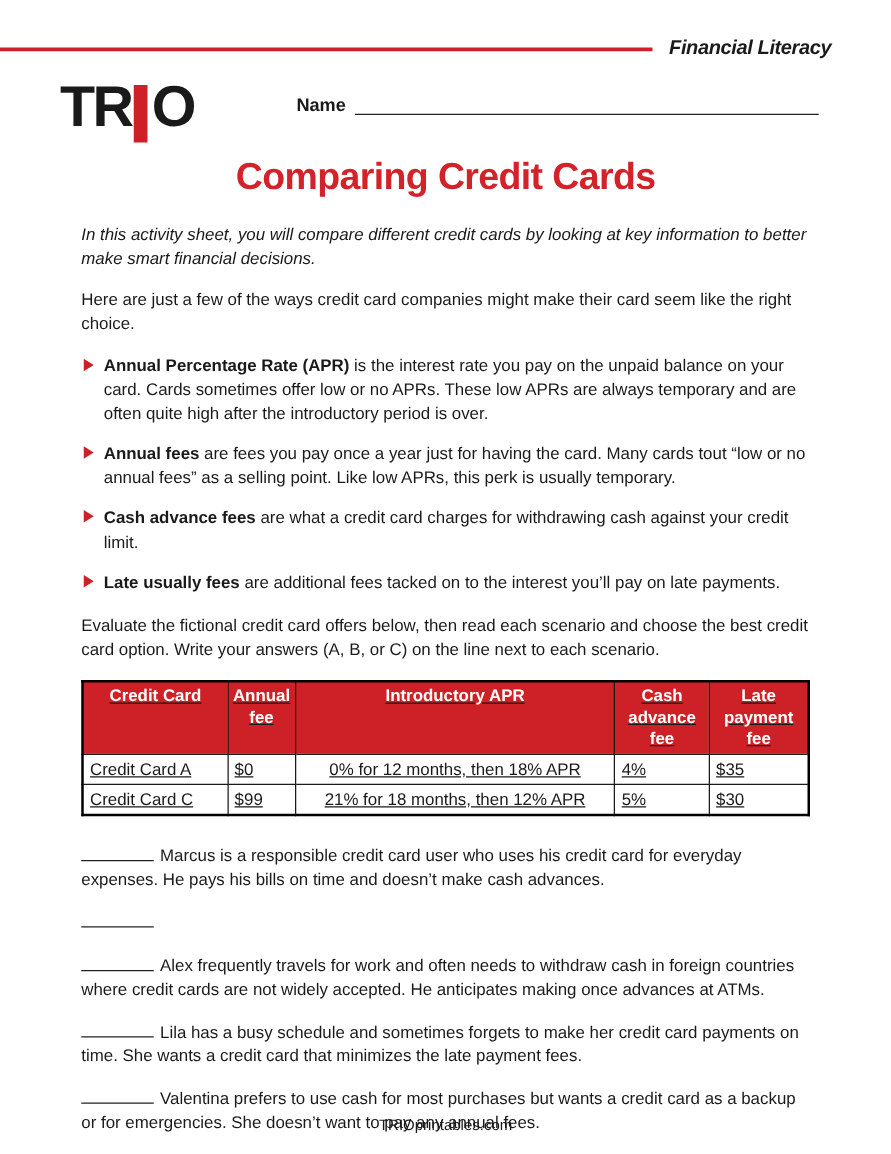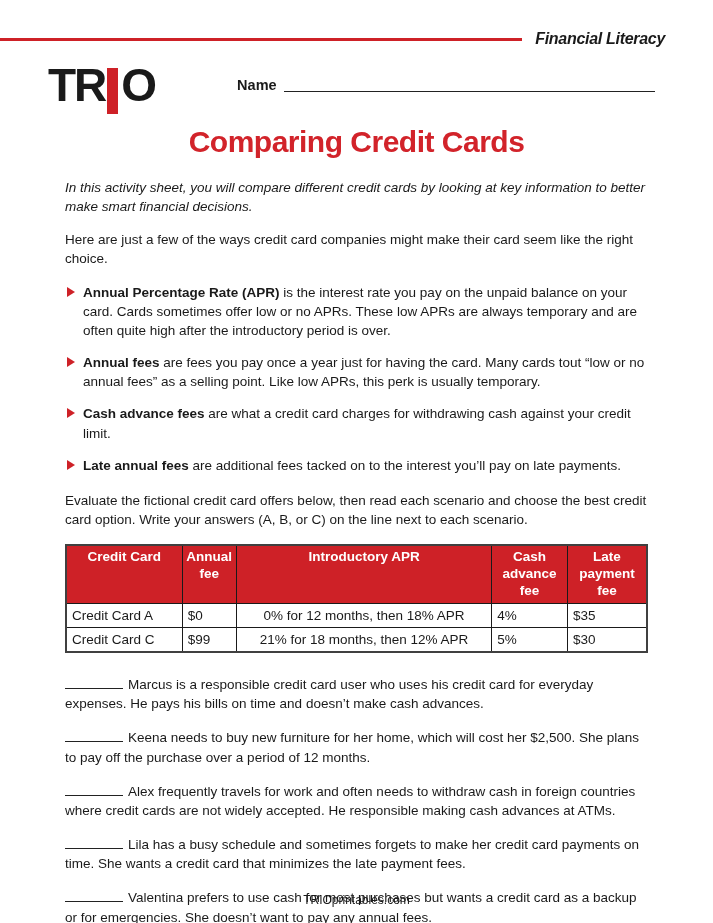--- a/index.html
+++ b/index.html
@@ -32,21 +32,21 @@
   .content{margin:0 65px;font-size:13.5px;line-height:1.42;}
   .intro{font-style:italic;margin-top:19px;margin-bottom:14px;}
   .lead{margin-bottom:14px;}
   .bullets{list-style:none;margin-bottom:16px;}
   .bullet{display:flex;margin-bottom:13px;}
   .tri{flex:0 0 auto;width:0;height:0;border-left:8px solid var(--brand-red,#CE2127);border-top:5px solid transparent;border-bottom:5px solid transparent;margin:4px 8px 0 2px;}
   .bullet-text{flex:1;}
   .evaluate{margin-bottom:15px;}
 
   
-  table{width:100%;border-collapse:collapse;border:2px solid #404040;margin-bottom:22px;}
+  table{width:100%;border-collapse:collapse;border:2px solid #000000;margin-bottom:22px;text-decoration:underline;}
   th,td{border:1.5px solid #1a1a1a;font-size:13.5px;}
   th{background:var(--brand-red,#CE2127);color:#fff;font-weight:bold;text-align:center;vertical-align:top;padding:3px 2px 28px 2px;line-height:1.25;}
   th.short{padding-bottom:3px;}
   td{padding:2px 5px;height:21px;}
   td.center{text-align:center;}
 
   
   .scenario{margin-bottom:15px;}
   .blank{display:inline-block;width:58px;border-bottom:1.4px solid #222;height:13px;margin-right:5px;}
 
@@ -91,21 +91,21 @@
       <li class="bullet">
         <span class="tri"></span>
         <span class="bullet-text"><b>Annual fees</b><span> are fees you pay once a year just for having the card. Many cards tout “low or no annual fees” as a selling point. Like low APRs, this perk is usually temporary.</span></span>
       </li>
       <li class="bullet">
         <span class="tri"></span>
         <span class="bullet-text"><b>Cash advance fees</b><span> are what a credit card charges for withdrawing cash against your credit limit.</span></span>
       </li>
       <li class="bullet">
         <span class="tri"></span>
-        <span class="bullet-text"><b>Late annual fees</b><span> are additional fees tacked on to the interest you’ll pay on late payments.</span></span>
+        <span class="bullet-text"><b>Late usually fees</b><span> are additional fees tacked on to the interest you’ll pay on late payments.</span></span>
       </li>
     </ul>
 
     <p class="evaluate">Evaluate the fictional credit card offers below, then read each scenario and choose the best credit card option. Write your answers (A, B, or C) on the line next to each scenario.</p>
 
     <table>
       <colgroup>
         <col style="width:20%">
           <col style="width:9.3%">
           <col style="width:44%">
@@ -136,24 +136,24 @@
           <td>5%</td>
           <td>$30</td>
         </tr>
       </tbody>
     </table>
 
     <p class="scenario">
       <span class="blank"></span><span>Marcus is a responsible credit card user who uses his credit card for everyday expenses. He pays his bills on time and doesn’t make cash advances.</span>
     </p>
     <p class="scenario">
-      <span class="blank"></span><span>Keena needs to buy new furniture for her home, which will cost her $2,500. She plans to pay off the purchase over a period of 12 months.</span>
+      <span class="blank"></span>
     </p>
     <p class="scenario">
-      <span class="blank"></span><span>Alex frequently travels for work and often needs to withdraw cash in foreign countries where credit cards are not widely accepted. He responsible making cash advances at ATMs.</span>
+      <span class="blank"></span><span>Alex frequently travels for work and often needs to withdraw cash in foreign countries where credit cards are not widely accepted. He anticipates making once advances at ATMs.</span>
     </p>
     <p class="scenario">
       <span class="blank"></span><span>Lila has a busy schedule and sometimes forgets to make her credit card payments on time. She wants a credit card that minimizes the late payment fees.</span>
     </p>
     <p class="scenario">
       <span class="blank"></span><span>Valentina prefers to use cash for most purchases but wants a credit card as a backup or for emergencies. She doesn’t want to pay any annual fees.</span>
     </p>
 
   </div>
 

